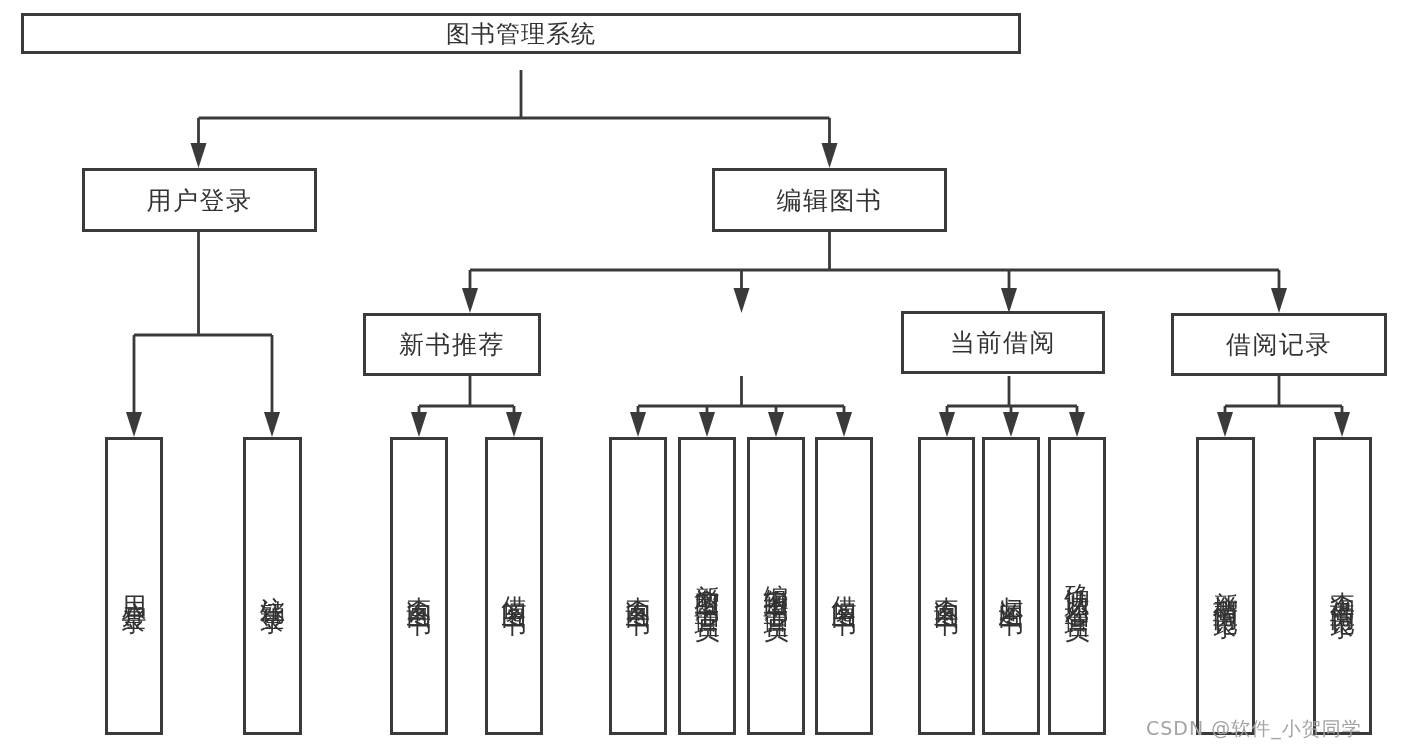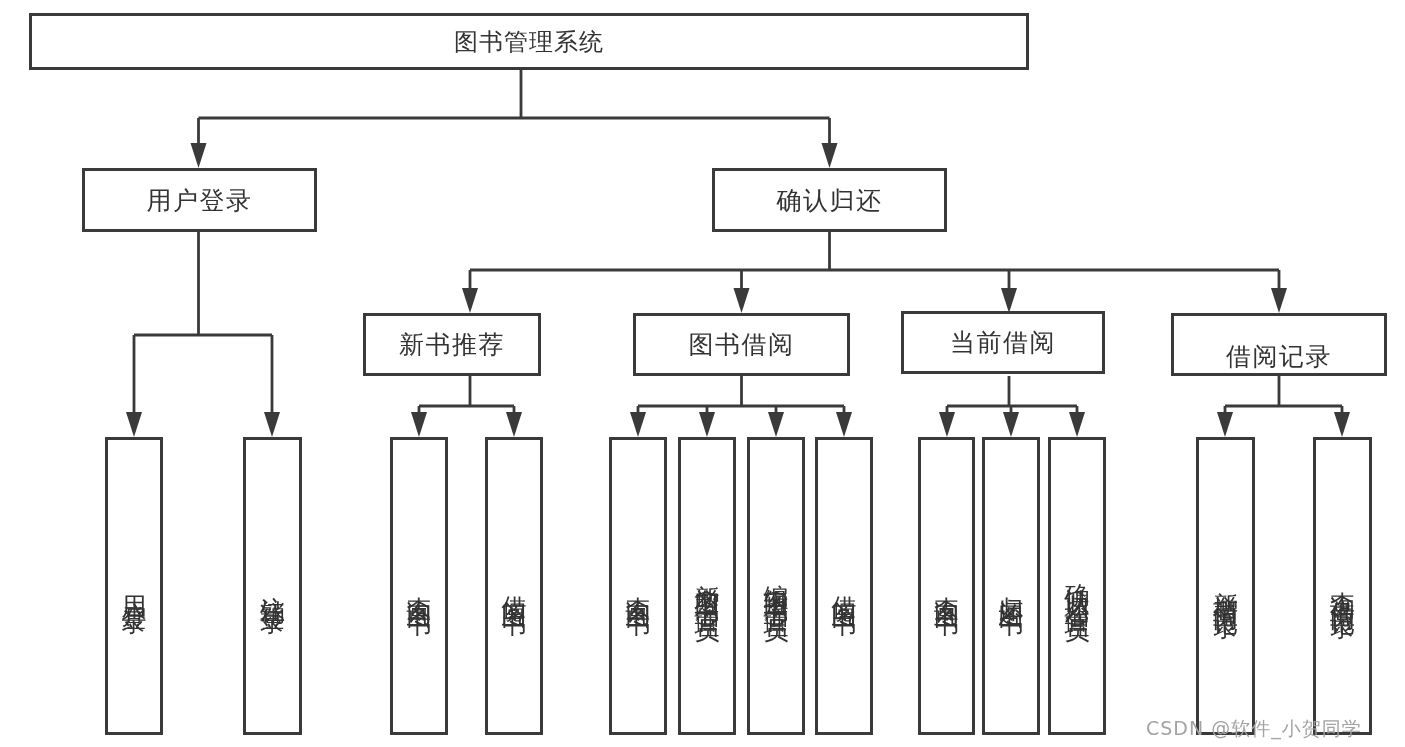--- a/index.html
+++ b/index.html
@@ -93,41 +93,38 @@
       <polygon points="768,412 784,412 776,437"></polygon>
       <polygon points="836,412 852,412 844,437"></polygon>
       <polygon points="939,412 955,412 947,437"></polygon>
       <polygon points="1003,412 1019,412 1011,437"></polygon>
       <polygon points="1069,412 1085,412 1077,437"></polygon>
       <polygon points="1217,412 1233,412 1225,437"></polygon>
       <polygon points="1334,412 1350,412 1342,437"></polygon>
     </g>
   </svg>
 
-  <div class="box" style="left:21px;top:13px;width:1000px;height:57px;margin-left:8px;">
+  <div class="box" style="left:21px;top:13px;width:1000px;height:41px;">
     <span class="h-label root-label">图书管理系统</span>
   </div>
 
   <div class="box" style="left:82px;top:168px;width:235px;height:64px;">
     <span class="h-label">用户登录</span>
   </div>
   <div class="box" style="left:712px;top:168px;width:235px;height:64px;">
-    <span class="h-label">确认归还</span>
+    <span class="h-label">编辑图书</span>
   </div>
 
   <div class="box" style="left:363px;top:313px;width:178px;height:63px;">
     <span class="h-label">新书推荐</span>
   </div>
-  <div class="box" style="left:633px;top:313px;width:217px;height:63px;">
-    <span class="h-label">图书借阅</span>
-  </div>
   <div class="box" style="left:901px;top:311px;width:204px;height:63px;text-align:right;">
     <span class="h-label">当前借阅</span>
   </div>
-  <div class="box" style="left:1171px;top:313px;width:216px;height:63px;align-items:flex-end;">
+  <div class="box" style="left:1171px;top:313px;width:216px;height:63px;">
     <span class="h-label">借阅记录</span>
   </div>
 
   <div class="box" style="left:105px;top:437px;width:58px;height:298px;">
     <span class="v-label">用户登录</span>
   </div>
   <div class="box" style="left:243px;top:437px;width:59px;height:298px;">
     <span class="v-label">注销登录</span>
   </div>
   <div class="box" style="left:390px;top:437px;width:58px;height:298px;">

